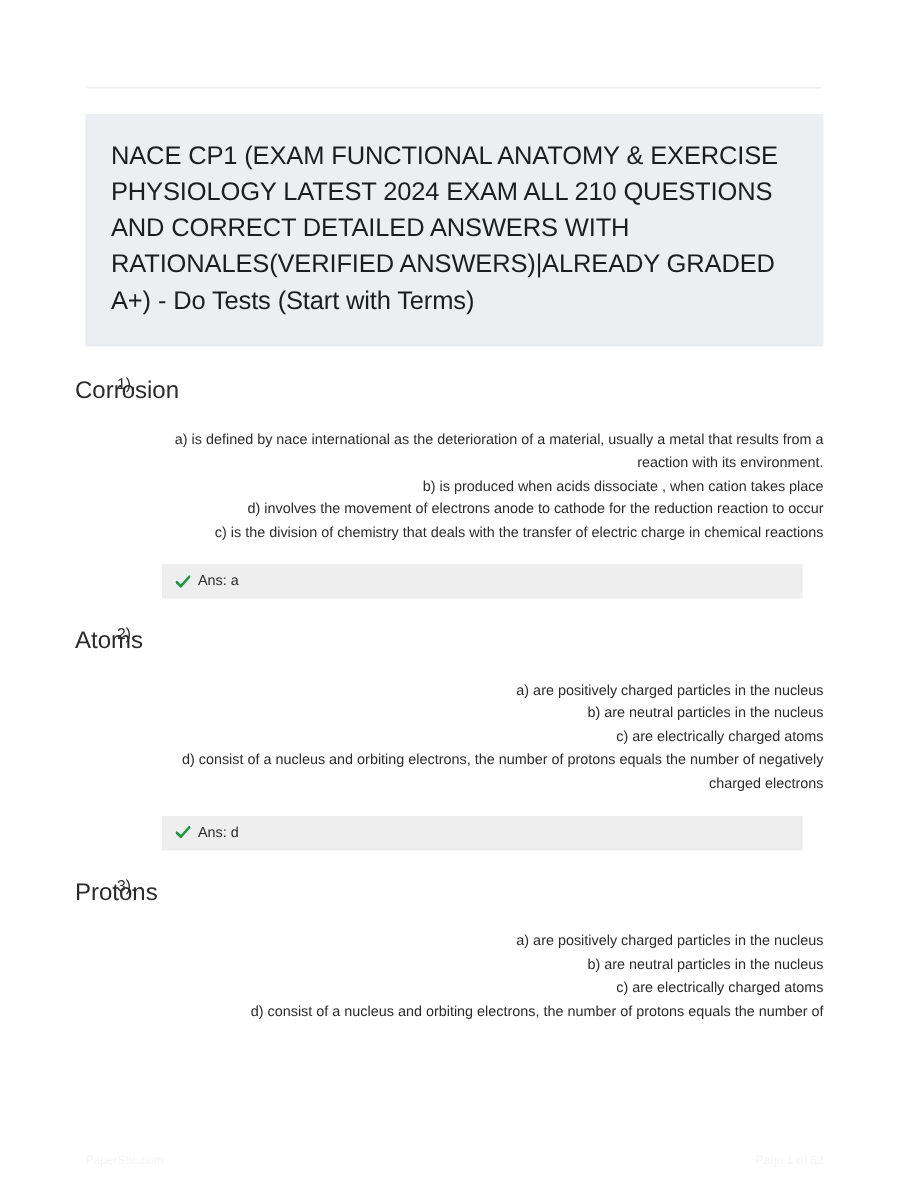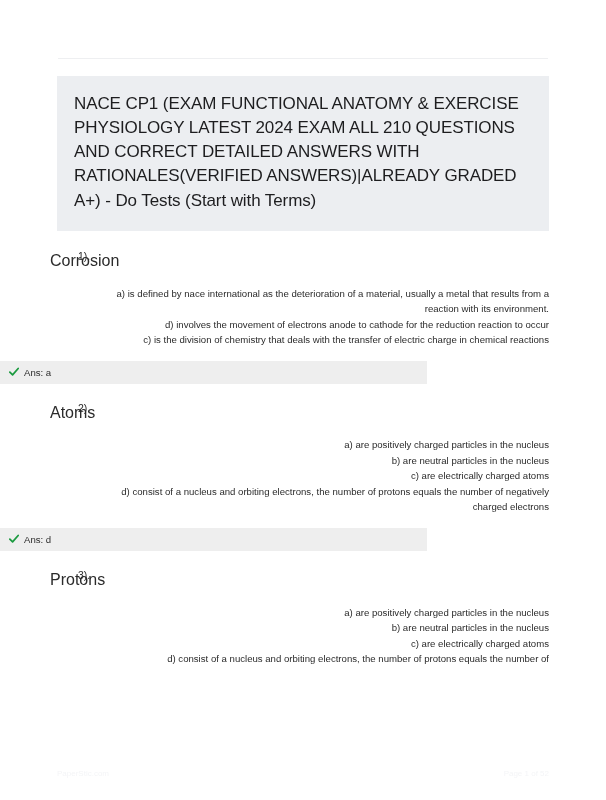--- a/index.html
+++ b/index.html
@@ -89,20 +89,21 @@
     font-size: 9.6px;
     line-height: 1.62;
     color: #2b2b2b;
   }
   .opt {
     margin: 0;
     text-align: right;
   }
 
   .ansbox {
+    margin-left: 108px;
     margin-top: 13px;
     width: 427px;
     background: #eeeeee;
     box-sizing: border-box;
     padding: 6px 9px 6px 9px;
     font-size: 9.6px;
     color: #2b2b2b;
     display: flex;
     align-items: center;
     gap: 5px;
@@ -149,20 +150,21 @@
 
   <div class="content">
 
     <div class="qblock">
       <div class="qhead">
         <span class="qnum">1).</span>
         <span class="qtitle">Corrosion</span>
       </div>
       <div class="options">
         <p class="opt">a) is defined by nace international as the deterioration of a material, usually a metal that results from a reaction with its environment.</p>
+        <p class="opt">b) is produced when acids dissociate , when cation takes place</p>
         <p class="opt">d) involves the movement of electrons anode to cathode for the reduction reaction to occur</p>
         <p class="opt">c) is the division of chemistry that deals with the transfer of electric charge in chemical reactions</p>
       </div>
       <div class="ansbox">
         <span class="check">
           <svg width="10" height="10" viewBox="0 0 12 12">
               <path d="M1 6.2 L4.3 9.4 L11 1.8" fill="none" stroke="#1a9a3f" stroke-width="2.1" stroke-linecap="round" stroke-linejoin="round"></path>
             </svg>
         </span>
         <span>Ans: a</span>

